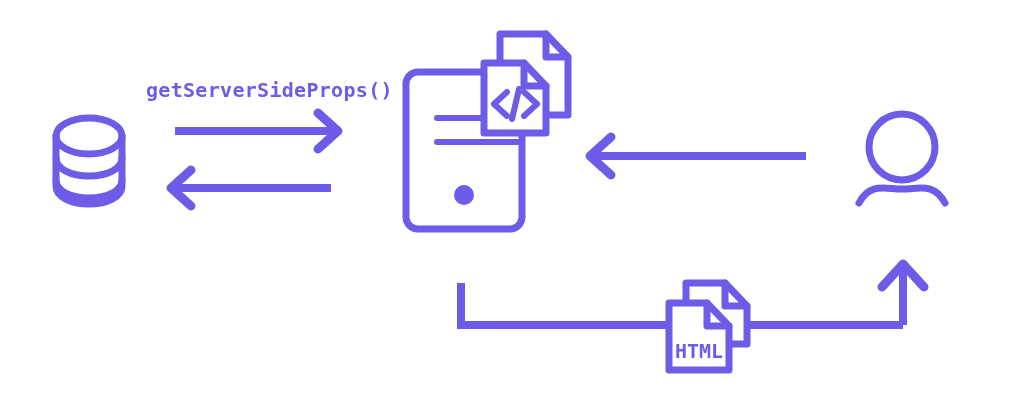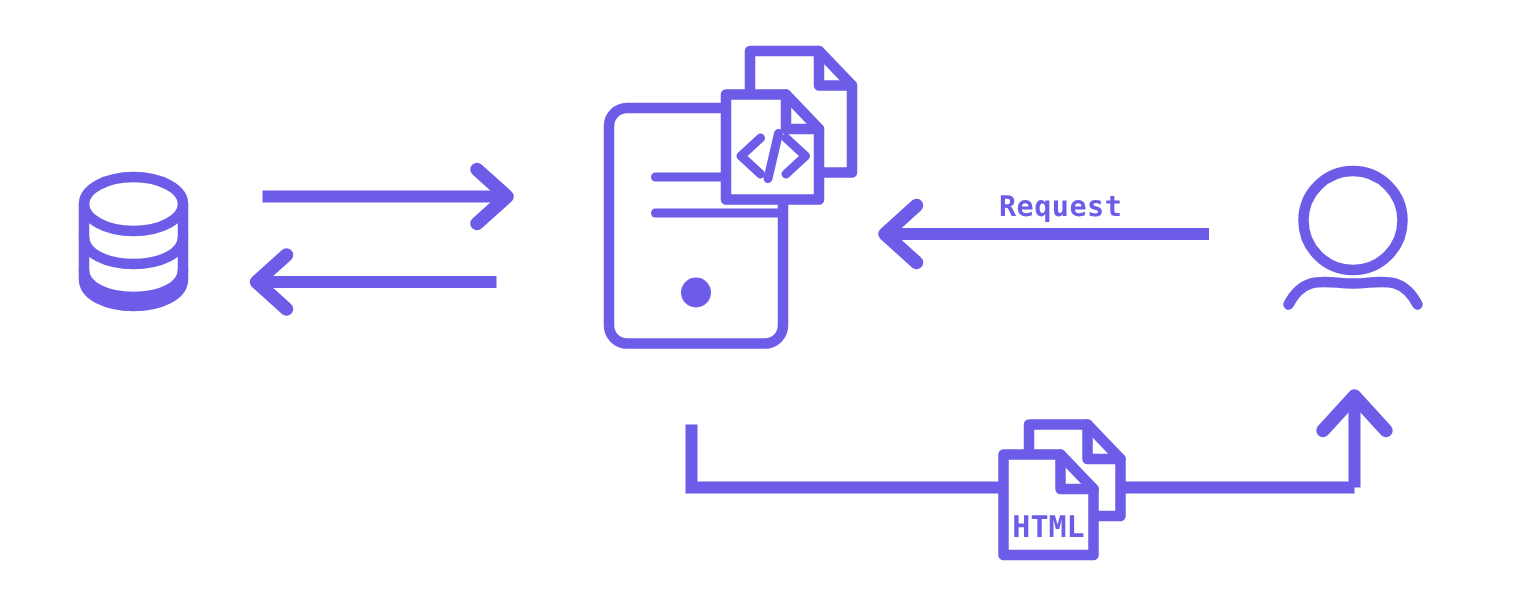--- a/index.html
+++ b/index.html
@@ -193,17 +193,17 @@
                  L 729 370
                  L 669 370
                  Z"></path>
         <path class="stroke-shape" d="M 707 303 L 707 326 L 729 326"></path>
       </g>
       <text class="icon-text" x="699" y="358" text-anchor="middle">HTML</text>
     </g>
 
   </svg>
 
-
-  <div class="diagram-label" id="label-request">Request</div>
+  <div class="diagram-label" id="label-get-server-side-props">getServerSideProps()</div>
+
 
 
 </div>
 
 </body></html>

